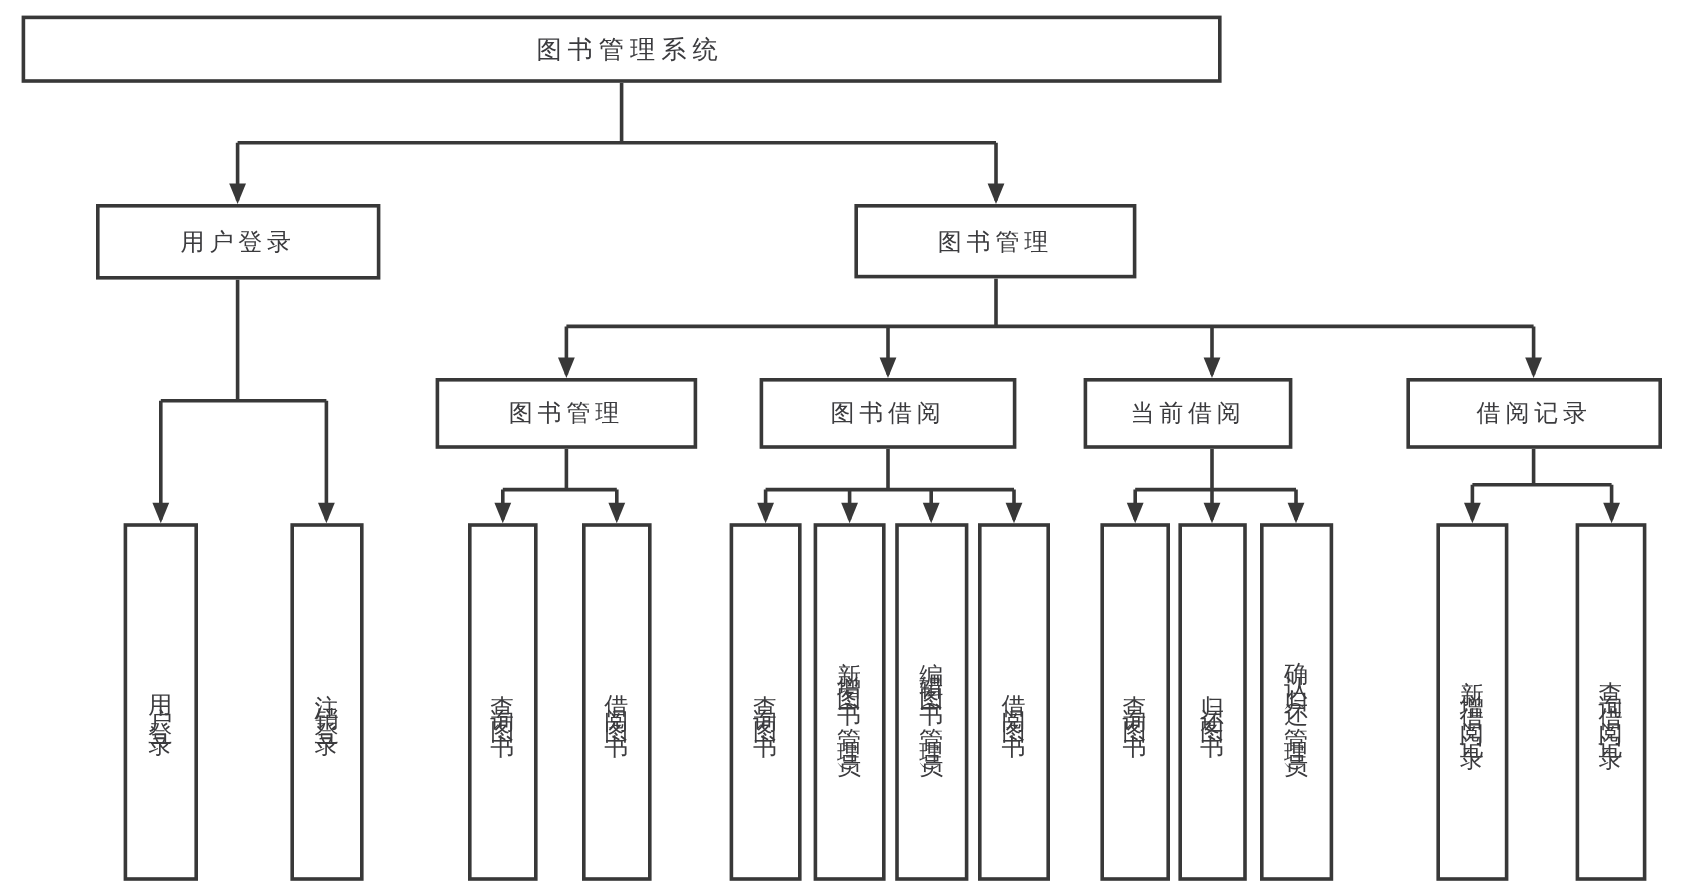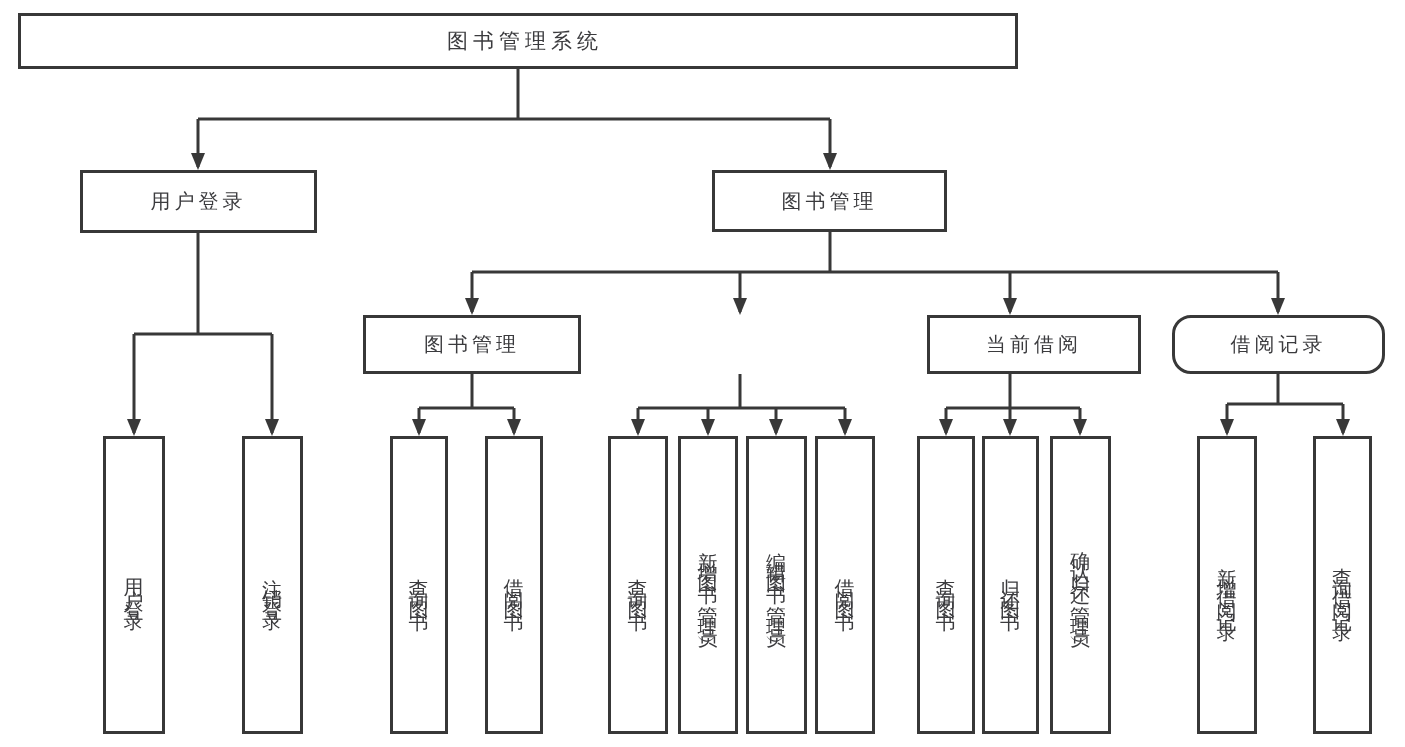--- a/index.html
+++ b/index.html
@@ -113,24 +113,27 @@
   <div class="box" style="left:80px; top:170px; width:237px; height:63px;">
     <span class="h-label">用户登录</span>
   </div>
   <div class="box" style="left:712px; top:170px; width:235px; height:62px;">
     <span class="h-label">图书管理</span>
   </div>
 
   <div class="box" style="left:363px; top:315px; width:218px; height:59px;">
     <span class="h-label">图书管理</span>
   </div>
-  <div class="box" style="left:903px; top:315px; width:214px; height:59px;margin-left:24px;">
+  <div class="box" style="left:633px; top:315px; width:214px; height:59px;">
+    <span class="h-label">图书借阅</span>
+  </div>
+  <div class="box" style="left:903px; top:315px; width:174px; height:59px;">
     <span class="h-label">当前借阅</span>
   </div>
-  <div class="box" style="left:1172px; top:315px; width:213px; height:59px;border-radius:19px;">
+  <div class="box" style="left:1172px; top:315px; width:213px; height:59px;">
     <span class="h-label">借阅记录</span>
   </div>
 
   <div class="box" style="left:103px; top:436px; width:62px; height:298px;">
     <span class="vtext">用户登录</span>
   </div>
   <div class="box" style="left:242px; top:436px; width:61px; height:298px;">
     <span class="vtext">注销登录</span>
   </div>
 

